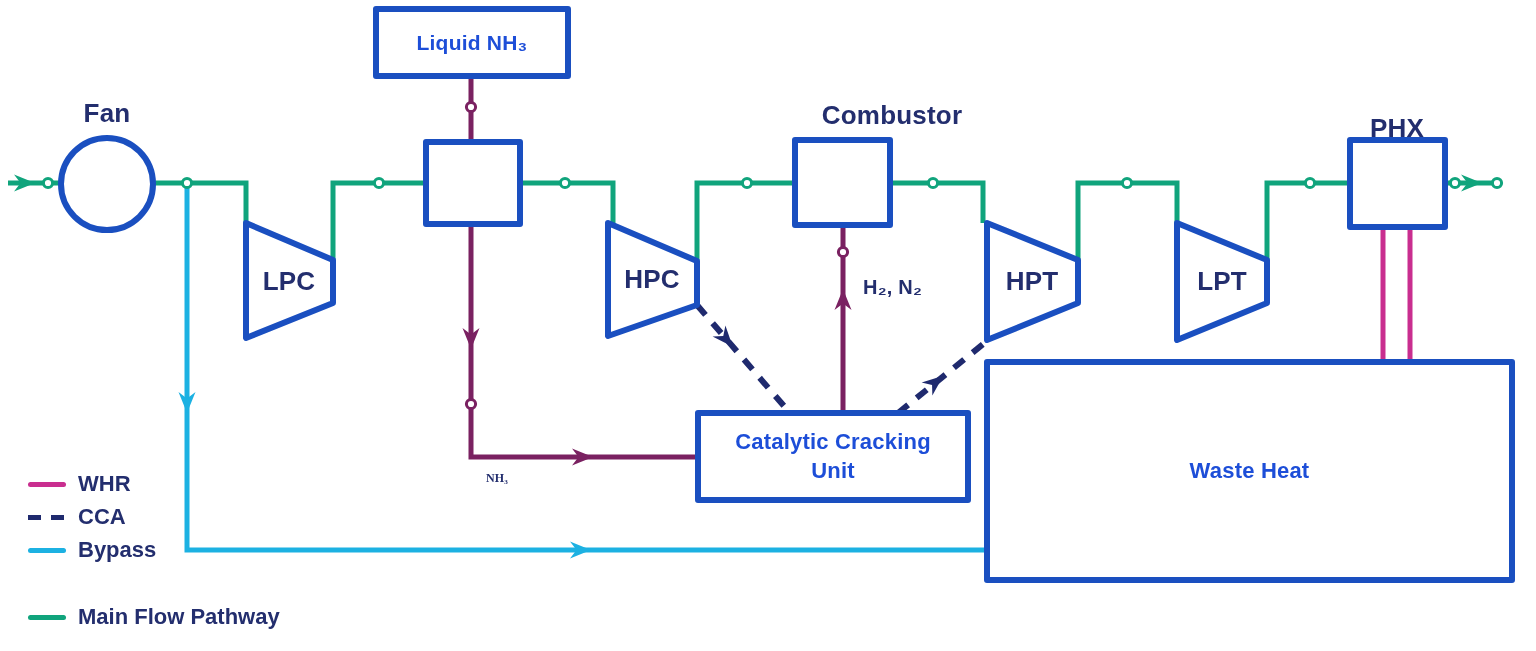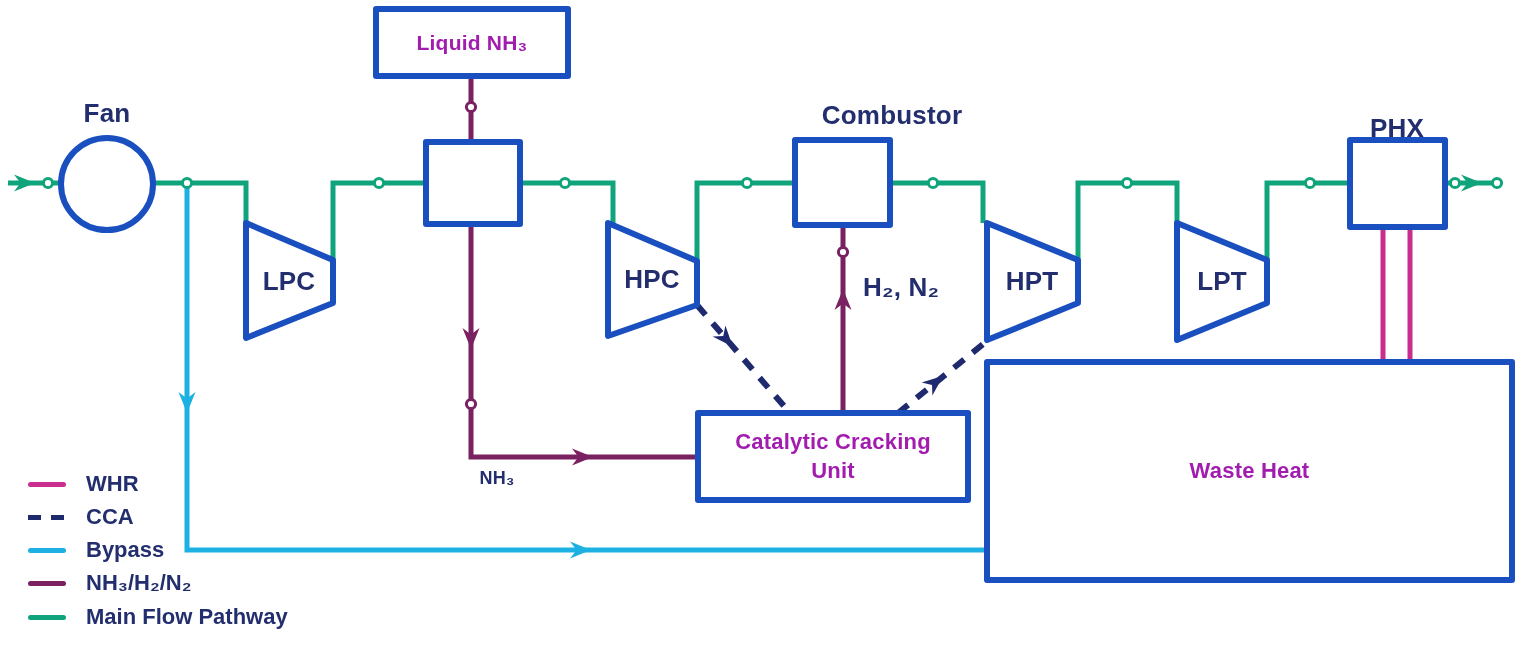--- a/index.html
+++ b/index.html
@@ -19,26 +19,26 @@
   .node-p { fill:#ffffff; stroke:#7a2161; stroke-width:3; }
   .ar-g { fill:#10a47c; } .ar-c { fill:#1cb1e2; } .ar-p { fill:#7a2161; } .ar-n { fill:#1f2a6e; }
   .lbl {
     position:absolute; color:#232e6e; font-weight:700; white-space:nowrap;
     font-size:26px; letter-spacing:0.2px;
   }
   .ctr  { transform:translate(-50%,-50%); }
   .vctr { transform:translateY(-50%); }
   .boxtext {
     position:absolute; display:flex; flex-direction:column; align-items:center;
-    justify-content:center; color:#a21caf; font-weight:700; text-align:center;
+    justify-content:center; color:#1d4ed8; font-weight:700; text-align:center;
     font-size:22px; line-height:1.3; letter-spacing:0.2px;
   }
-  .stream { font-size:26px; }
+  .stream { font-size:20px; }
   .legend-row {
-    position:absolute; left:28px; display:flex; align-items:center; gap:20px; height:26px;
+    position:absolute; left:28px; display:flex; align-items:center; gap:12px; height:26px;
   }
   .sw  { width:38px; height:5px; border-radius:3px; display:inline-block; }
   .sw-whr  { background:#c92e8f; }
   .sw-cca  { background:repeating-linear-gradient(90deg,#1f2a6e 0 13px,transparent 13px 23px); border-radius:0; }
   .sw-byp  { background:#1cb1e2; }
   .sw-nh3  { background:#7a2161; }
   .sw-main { background:#10a47c; }
   .legend-label { color:#232e6e; font-weight:700; font-size:22px; white-space:nowrap; }
 </style>
 </head>
@@ -104,36 +104,32 @@
   </div>
   <div class="boxtext" style="left:698px; top:413px; width:270px; height:87px;justify-content:center;">
     <div>Catalytic Cracking</div>
     <div>Unit</div>
   </div>
   <div class="boxtext" style="left:987px; top:362px; width:525px; height:218px;">
     <div>Waste Heat</div>
   </div>
 
   <div class="lbl vctr stream" style="left:863px; top:287px;">H₂, N₂</div>
-  <div class="lbl ctr" style="left:497px; top:478px; font-size:18px;">NH₃</div>
+  <div class="lbl ctr" style="left:497px; top:478px; font-size:12px;font-family:Liberation Serif, serif;">NH₃</div>
 
   <div class="legend-row" style="top:471px;">
     <span class="sw sw-whr"></span>
     <span class="legend-label">WHR</span>
   </div>
   <div class="legend-row" style="top:504px;">
     <span class="sw sw-cca"></span>
     <span class="legend-label">CCA</span>
   </div>
   <div class="legend-row" style="top:537px;">
     <span class="sw sw-byp"></span>
     <span class="legend-label">Bypass</span>
   </div>
-  <div class="legend-row" style="top:570px;">
-    <span class="sw sw-nh3"></span>
-    <span class="legend-label">NH₃/H₂/N₂</span>
-  </div>
   <div class="legend-row" style="top:604px;">
     <span class="sw sw-main"></span>
     <span class="legend-label">Main Flow Pathway</span>
   </div>
 
 </div>
 
 </body></html>

